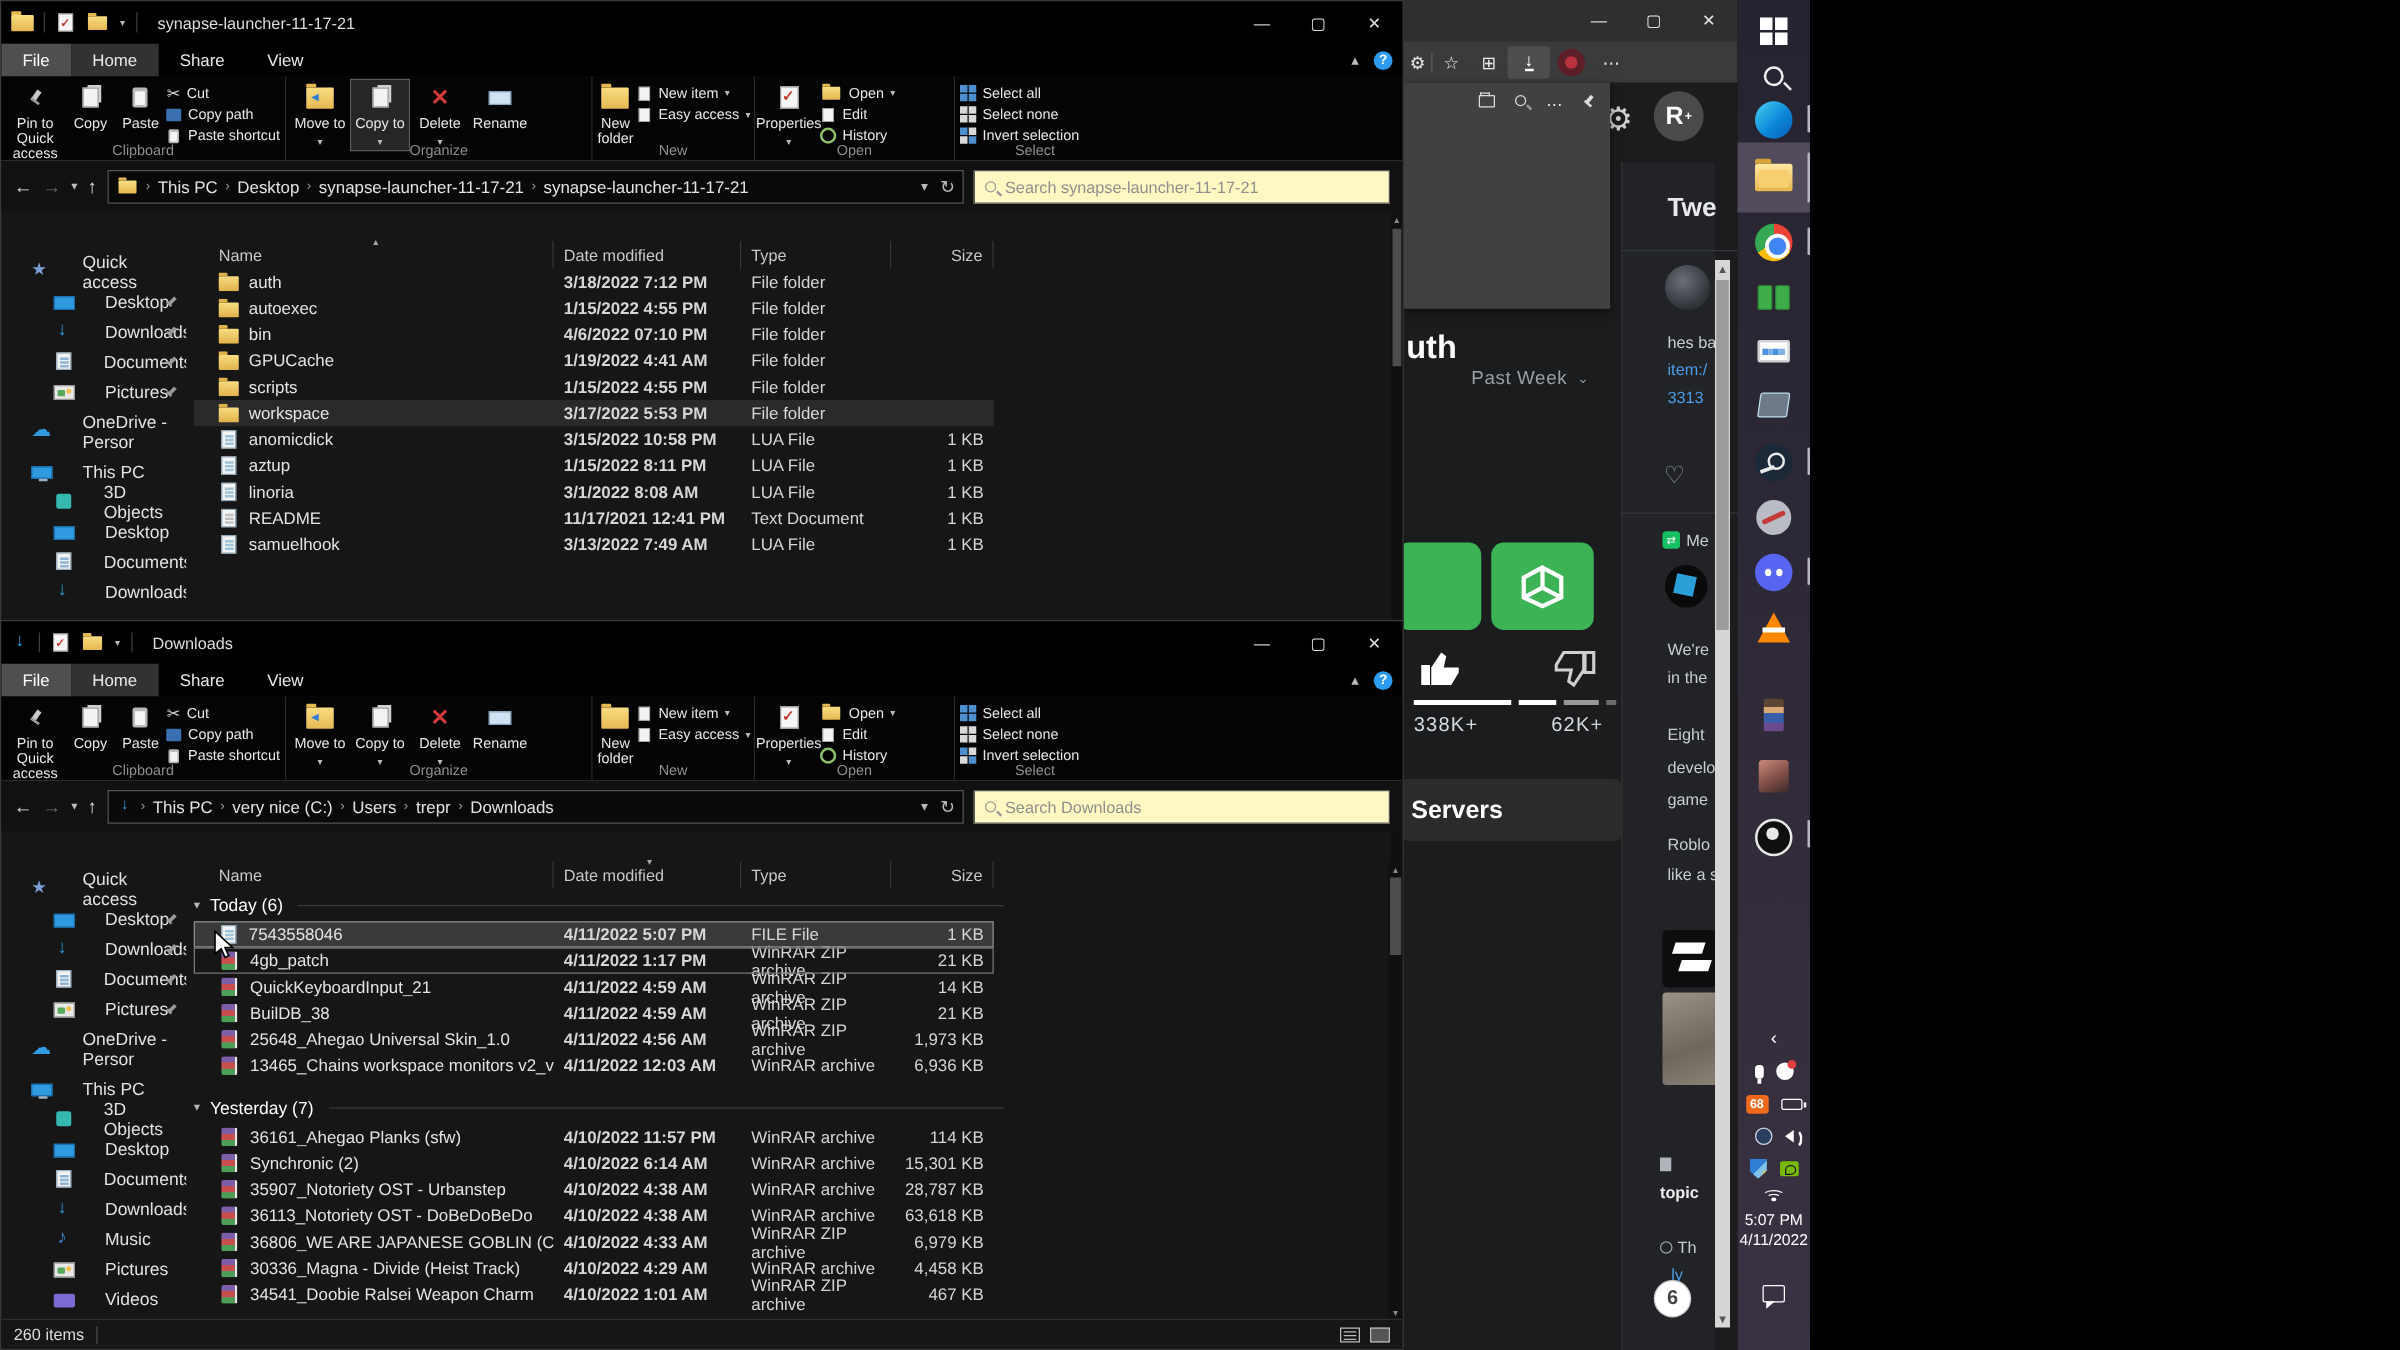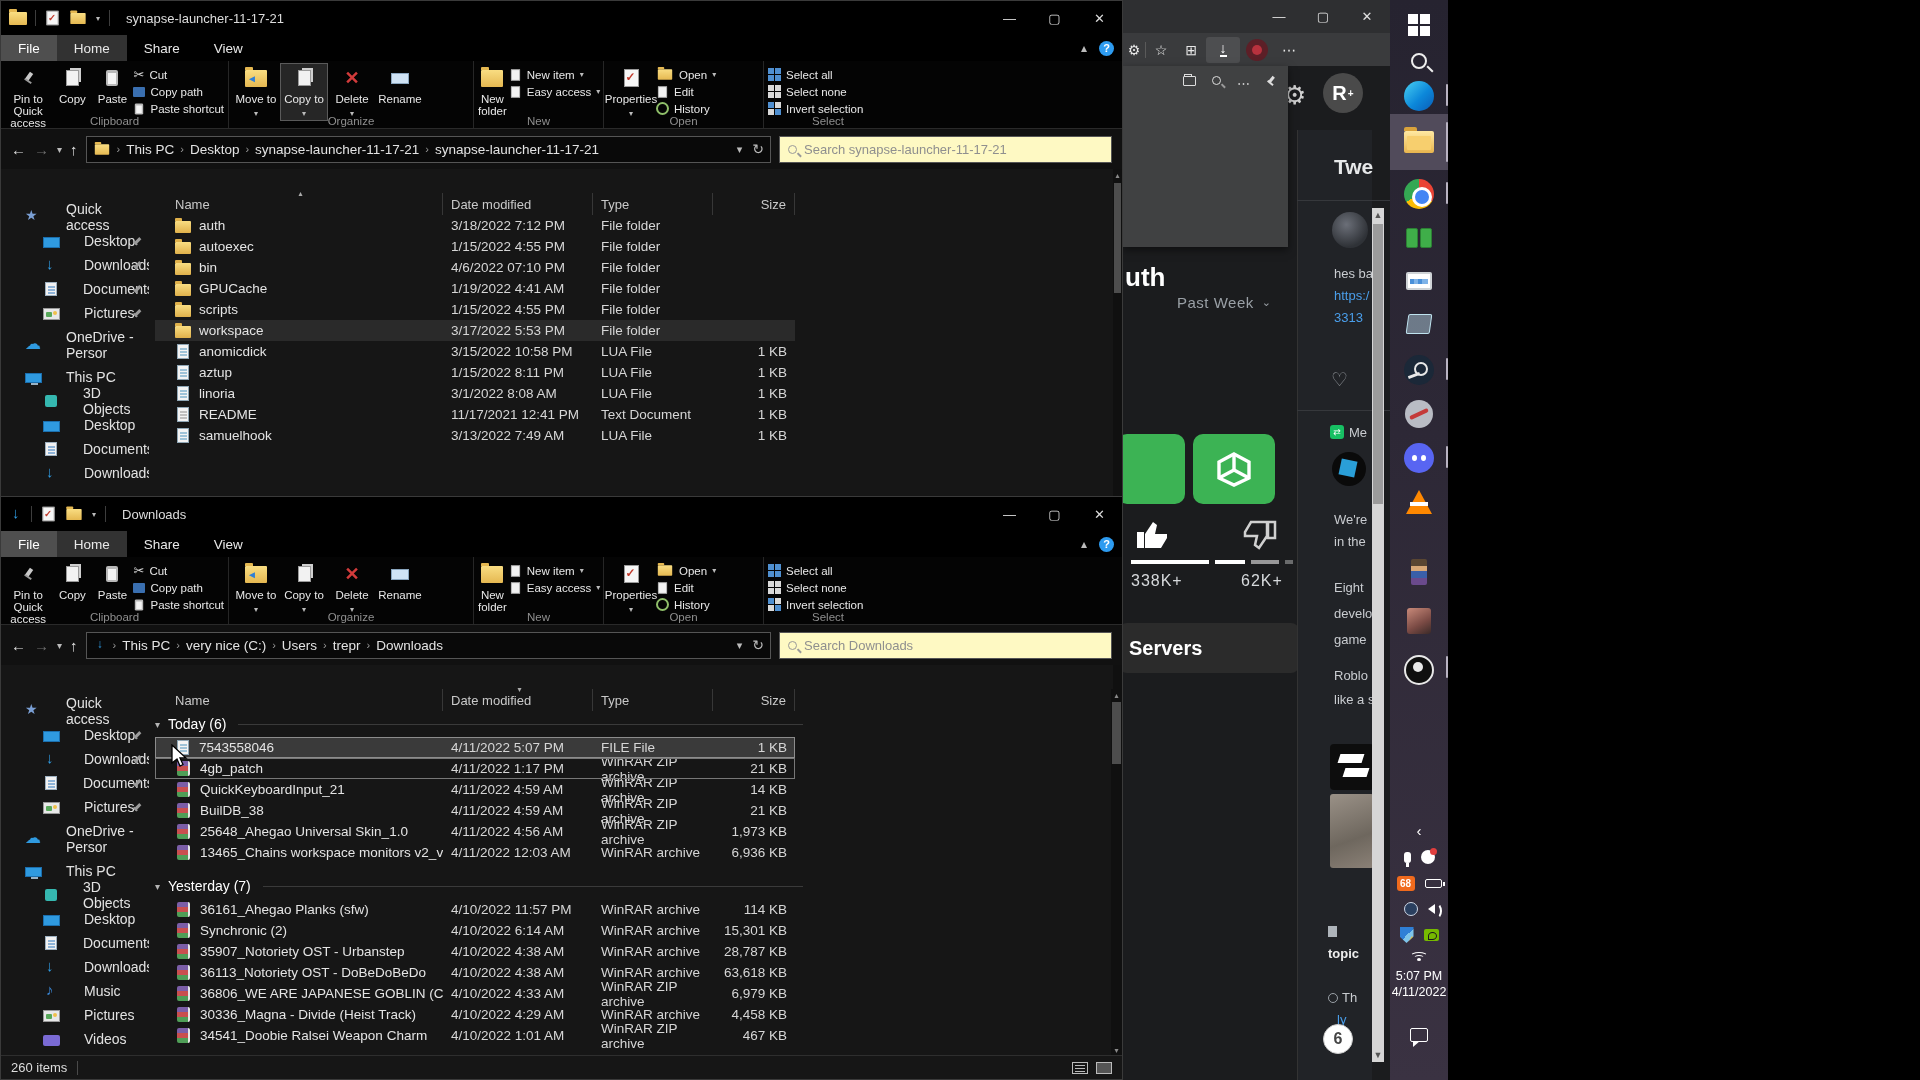--- a/index.html
+++ b/index.html
@@ -104,21 +104,21 @@
   .hc-name{width:288px;padding-left:20px;}
   .hc-date{width:150px;padding-left:8px;}
   .hc-type{width:120px;padding-left:8px;}
   .hc-size{width:82px;justify-content:flex-end;padding-right:8px;}
   .sortmark{position:absolute;top:-4px;left:50%;color:#aaa;font-size:8px;}
   .frow{display:flex;height:21px;align-items:center;width:640px;color:#e4e4e4;}
   .frow.hover{background:#2a2a2a;}
   .frow.selected{background:#3a3a3a;outline:1px solid #8c8c8c;outline-offset:-1px;}
   .frow.focus{outline:1px solid #777;outline-offset:-1px;}
   .c-name{width:288px;display:flex;align-items:center;gap:8px;padding-left:20px;white-space:nowrap;overflow:hidden;}
-  .c-date{width:150px;padding-left:8px;color:#d6d6d6;}
+  .c-date{width:150px;padding-left:8px;color:#d6d6d6;font-weight:bold;}
   .c-type{width:120px;padding-left:8px;color:#d6d6d6;}
   .c-size{width:82px;text-align:right;padding-right:8px;color:#d6d6d6;}
   .ghdr{display:flex;align-items:center;height:26px;width:648px;color:#fff;font-size:14px;gap:8px;}
   .ghdr .caret{color:#b5b5b5;font-size:10px;}
   .ghdr .gline{flex:1;height:1px;background:#3a3a3a;margin-left:4px;}
   .ghdr.second{margin-top:10px;}
 
   
   .islot{flex:none;}
   .ficon{width:16px;height:16px;position:relative;}
@@ -1183,21 +1183,21 @@
   <span class="votetxt" style="left:118px;top:572px">62K+</span>
 
   <div class="servers-panel" style="left:-4px;top:623px;width:180px;height:50px"></div>
   <span class="servers-txt" style="left:6px;top:637px">Servers</span>
 
   <div class="tweetcol"></div>
   <span class="tw head" style="left:211px;top:155px">Twe</span>
   <span class="tw-line" style="top:200px;left:174px"></span>
   <span class="tw-avatar" style="left:209px;top:212px"></span>
   <span class="tw" style="left:211px;top:266px">hes ba</span>
-  <span class="tw link" style="left:211px;top:288px">https:/</span>
+  <span class="tw link" style="left:211px;top:288px">item:/</span>
   <span class="tw link" style="left:211px;top:310px">3313</span>
   <span class="heart" style="left:208px;top:368px">♡</span>
   <span class="tw-line" style="top:410px;left:174px"></span>
   <span class="rt-ic" style="left:207px;top:425px">⇄</span>
   <span class="tw" style="left:226px;top:425px">Me</span>
   <span class="rbx-avatar" style="left:209px;top:452px"></span>
   <span class="tw" style="left:211px;top:512px">We're</span>
   <span class="tw" style="left:211px;top:534px">in the</span>
   <span class="tw" style="left:211px;top:580px">Eight</span>
   <span class="tw" style="left:211px;top:606px">develo</span>

